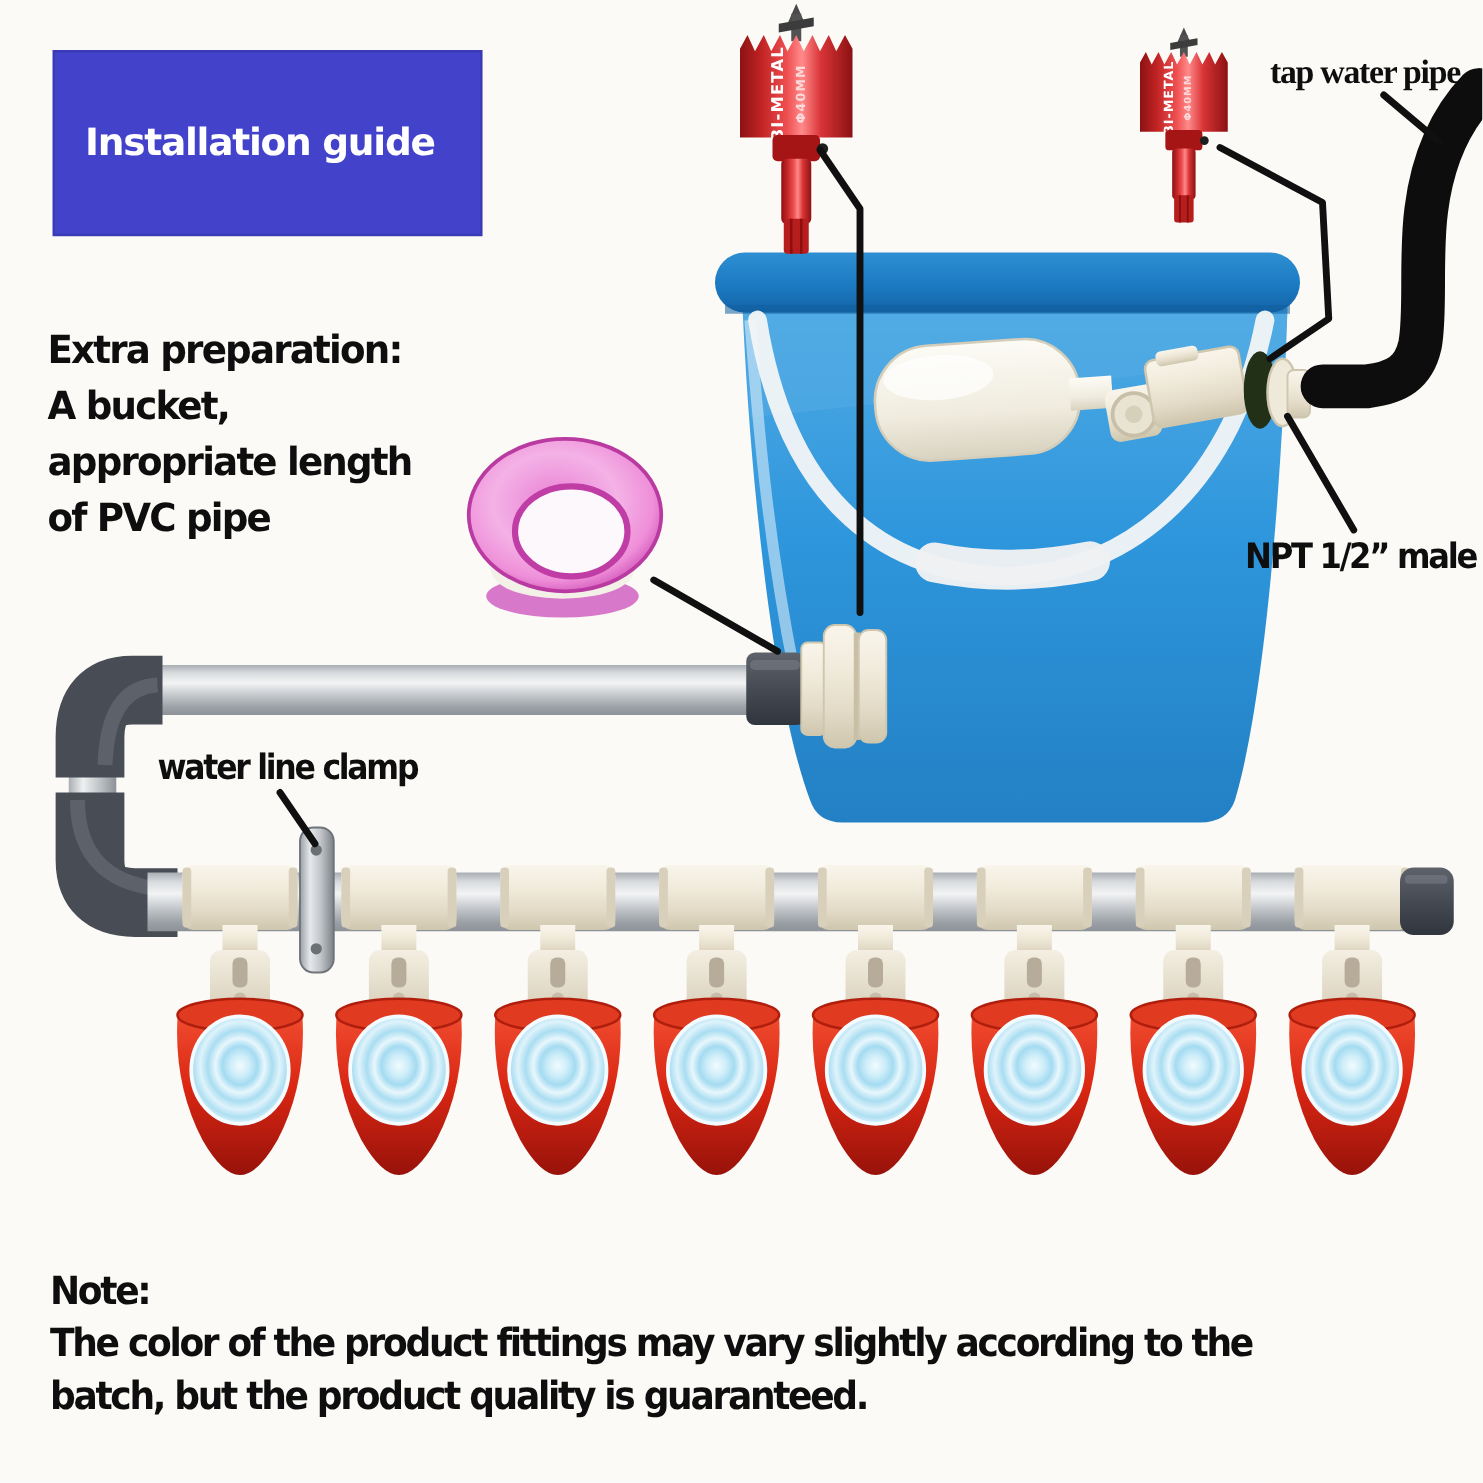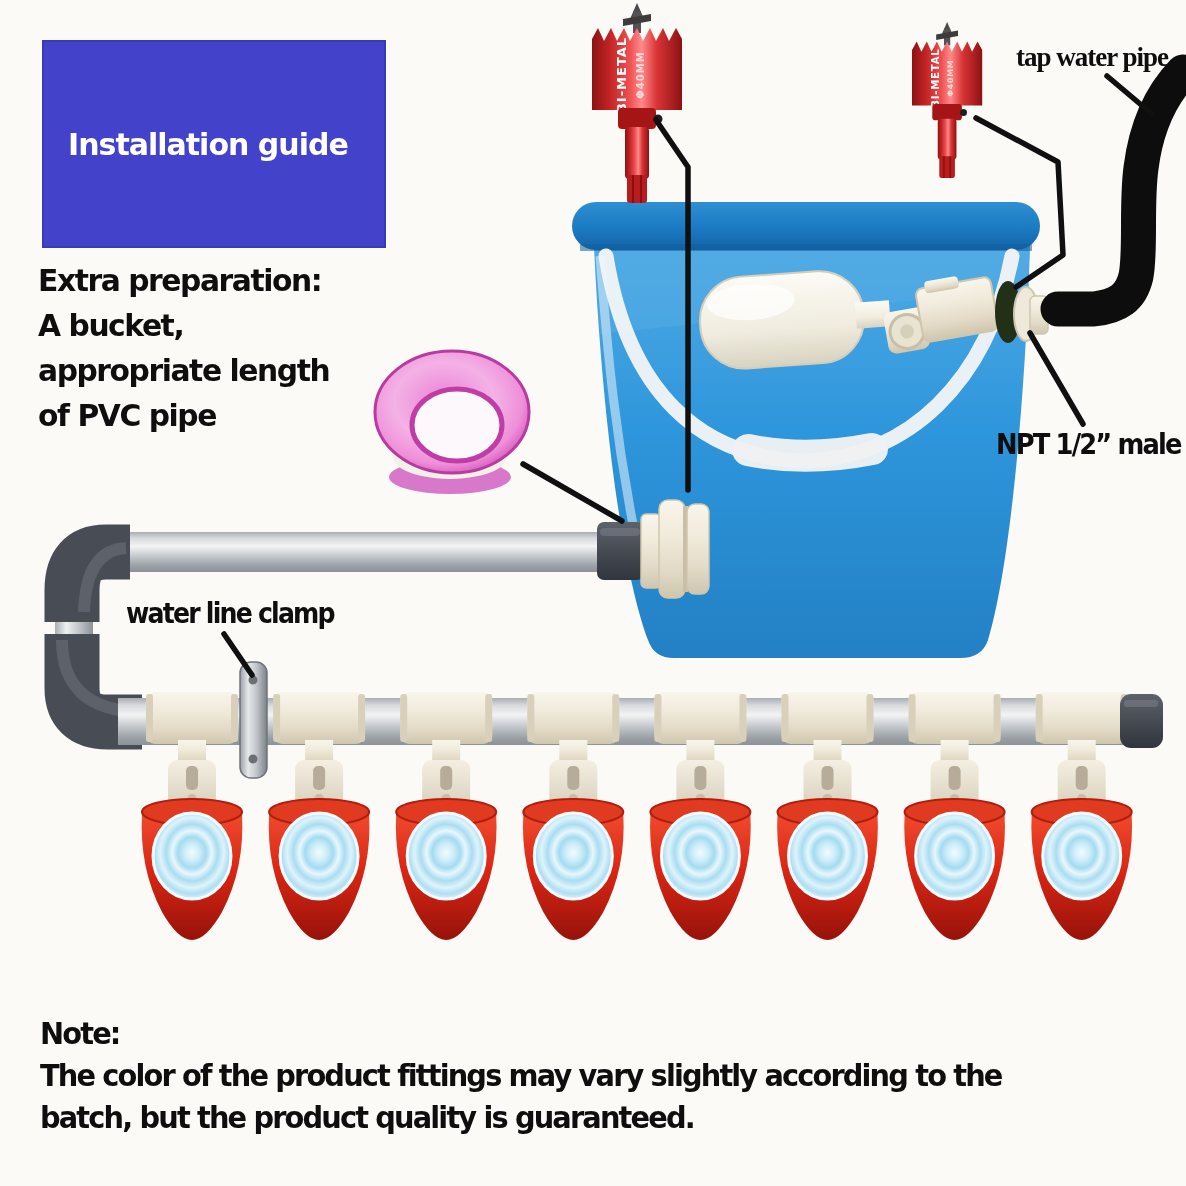--- a/index.html
+++ b/index.html
@@ -5,21 +5,21 @@
   html,body { margin:0; padding:0; }
   .stage {
     position:relative; width:1186px; height:1186px;
     background:#fbfaf6; overflow:hidden;
     font-family:"DejaVu Sans", sans-serif;
   }
   .stage svg.diagram { position:absolute; left:0; top:0; }
   .lbl { position:absolute; font-weight:bold; color:#0e0e0e; white-space:nowrap; }
   .heavy { letter-spacing:-1.5px; }
   #install-box {
-    position:absolute; left:42px; top:40px; width:344px; height:208px;
+    position:absolute; left:42px; top:40px; width:344px; height:149px;
     background:#4242cb; display:flex; align-items:center;
     box-shadow: inset 0 0 0 2px rgba(0,0,40,0.12);
   }
   #install-box .title {
     color:#ffffff; font-weight:bold; font-size:30px; padding-left:26px;
     letter-spacing:-1px;
   }
   #prep-block { left:38px; top:258px; font-size:31px; line-height:45px; transform:scaleX(.96); transform-origin:left top; }
   #tap-label  { left:1016px; top:42px; font-family:"Liberation Serif", serif; font-weight:bold; font-size:27px; letter-spacing:-1px; }
   #npt-label  { left:996px; top:428px; font-size:28px; letter-spacing:-2px; transform:scaleX(.92); transform-origin:left top; }

